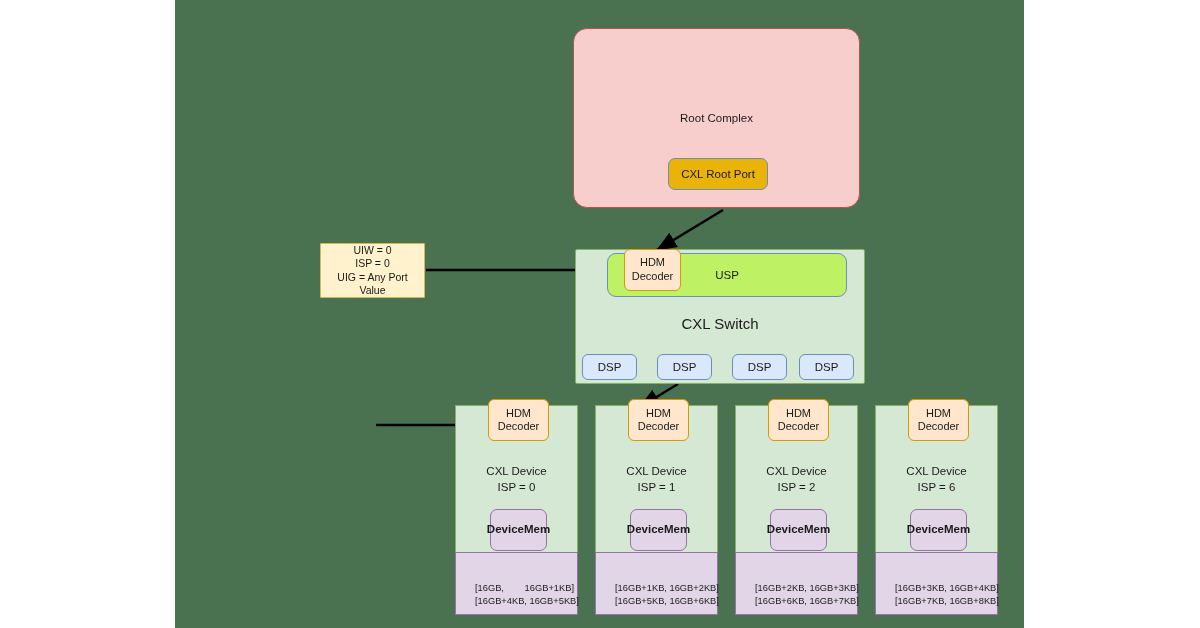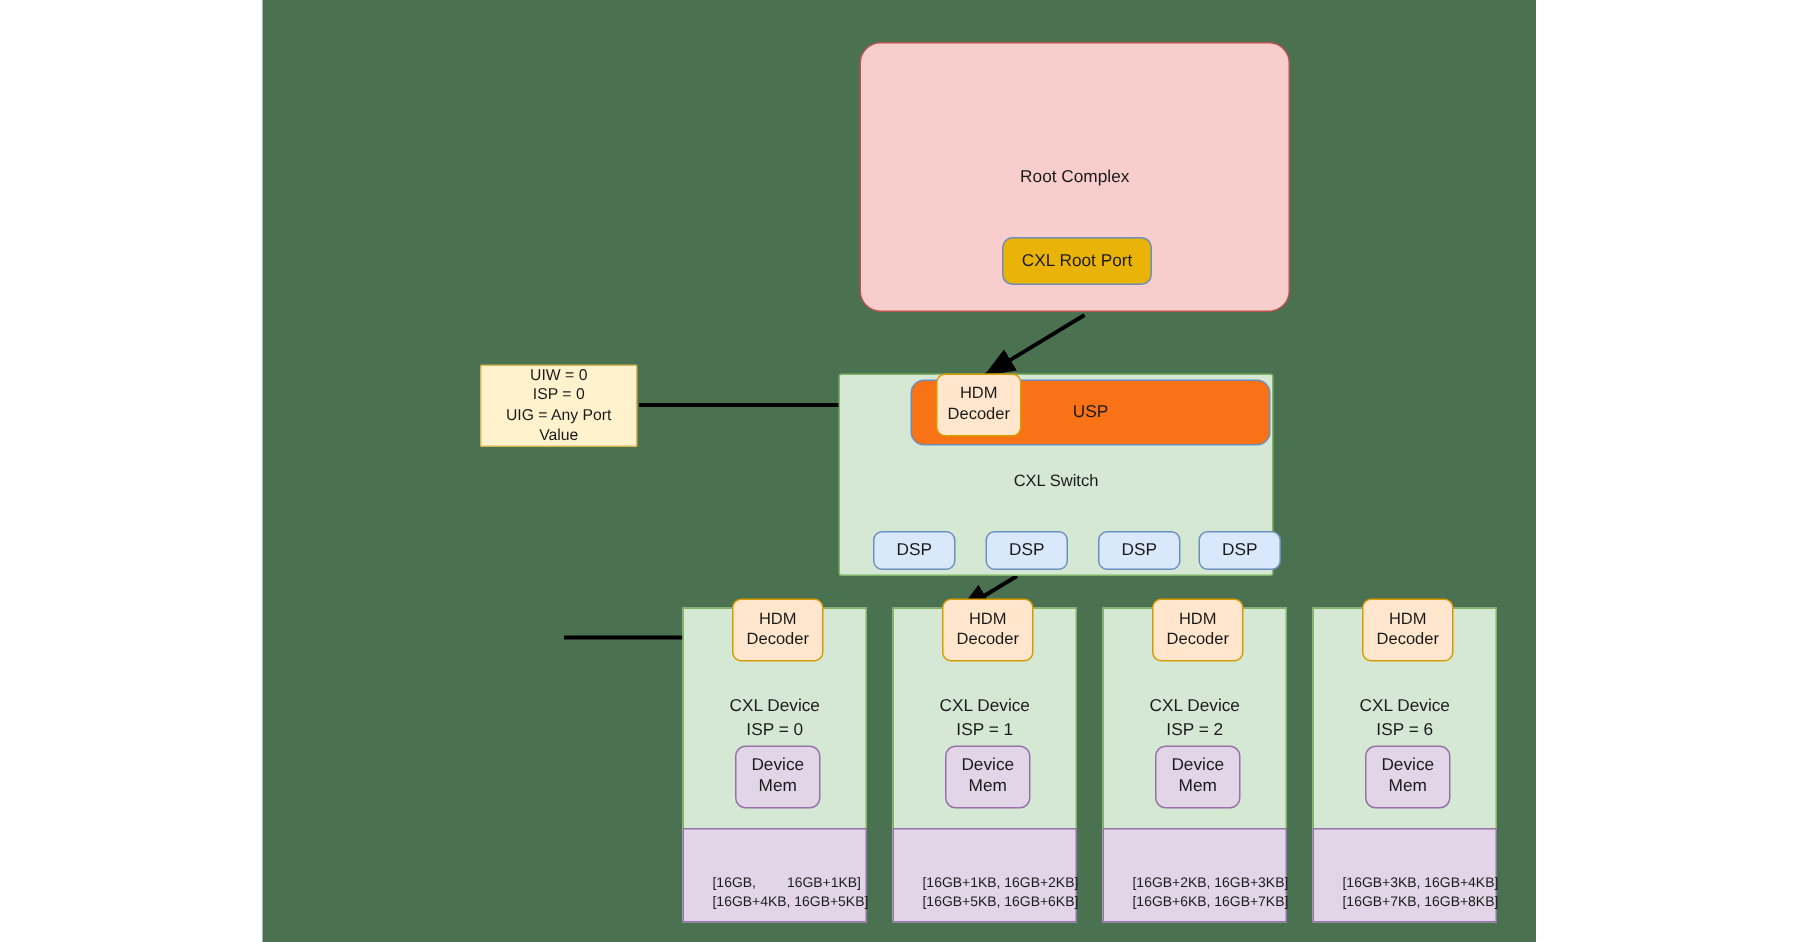--- a/index.html
+++ b/index.html
@@ -48,32 +48,32 @@
     left: 493px; top: 158px;
     width: 100px; height: 32px;
     background: #eab308;
     border: 1px solid #6c8ebf;
     border-radius: 7px;
     font-size: 11.5px;
   }
 
   
   #cxl-switch {
-    left: 384px; top: 249px;
+    left: 400px; top: 249px;
     width: 290px; height: 135px;
     background: #d5e8d4;
     border: 1px solid #82b366;
     border-radius: 2px;
-    font-size: 11px;
+    font-size: 15px;
   }
   #cxl-switch .sw-label { position: absolute; top: 65px; left: 0; right: 0; }
   #usp {
     left: 432px; top: 253px;
     width: 240px; height: 44px;
-    background: #f97316;
+    background: #bef264;
     border: 1px solid #6c8ebf;
     border-radius: 9px;
     font-size: 11.5px;
   }
   #usp-hdm {
     left: 449px; top: 249px;
     width: 57px; height: 42px;
     background: #ffe6cc;
     border: 1px solid #d79b00;
     border-radius: 6px;
@@ -138,30 +138,31 @@
   .device .dev-title {
     position: absolute;
     left: 0; right: 0; top: 58px;
     text-align: center;
     font-size: 11.5px;
     line-height: 1.35;
     color: #1a1a1a;
   }
   .device .dev-mem {
     position: absolute;
-    left: 34px; top: 91px;
+    left: 34px; top: 103px;
     width: 55px; height: 40px;
     background: #e1d5e7;
     border: 1px solid #9673a6;
     border-radius: 7px;
     font-size: 11.5px;
-    display: flex; flex-direction: column;
+    display: flex; flex-direction: row;
     align-items: center; justify-content: center;
     line-height: 1.2;
     color: #1a1a1a;
+    font-weight: bold;
   }
   .device .mem-ranges {
     position: absolute;
     left: -1px; top: 146px;
     width: 123px;
     height: 63px;
     box-sizing: border-box;
     background: #e1d5e7;
     border: 1px solid #9673a6;
     font-size: 9.3px;

